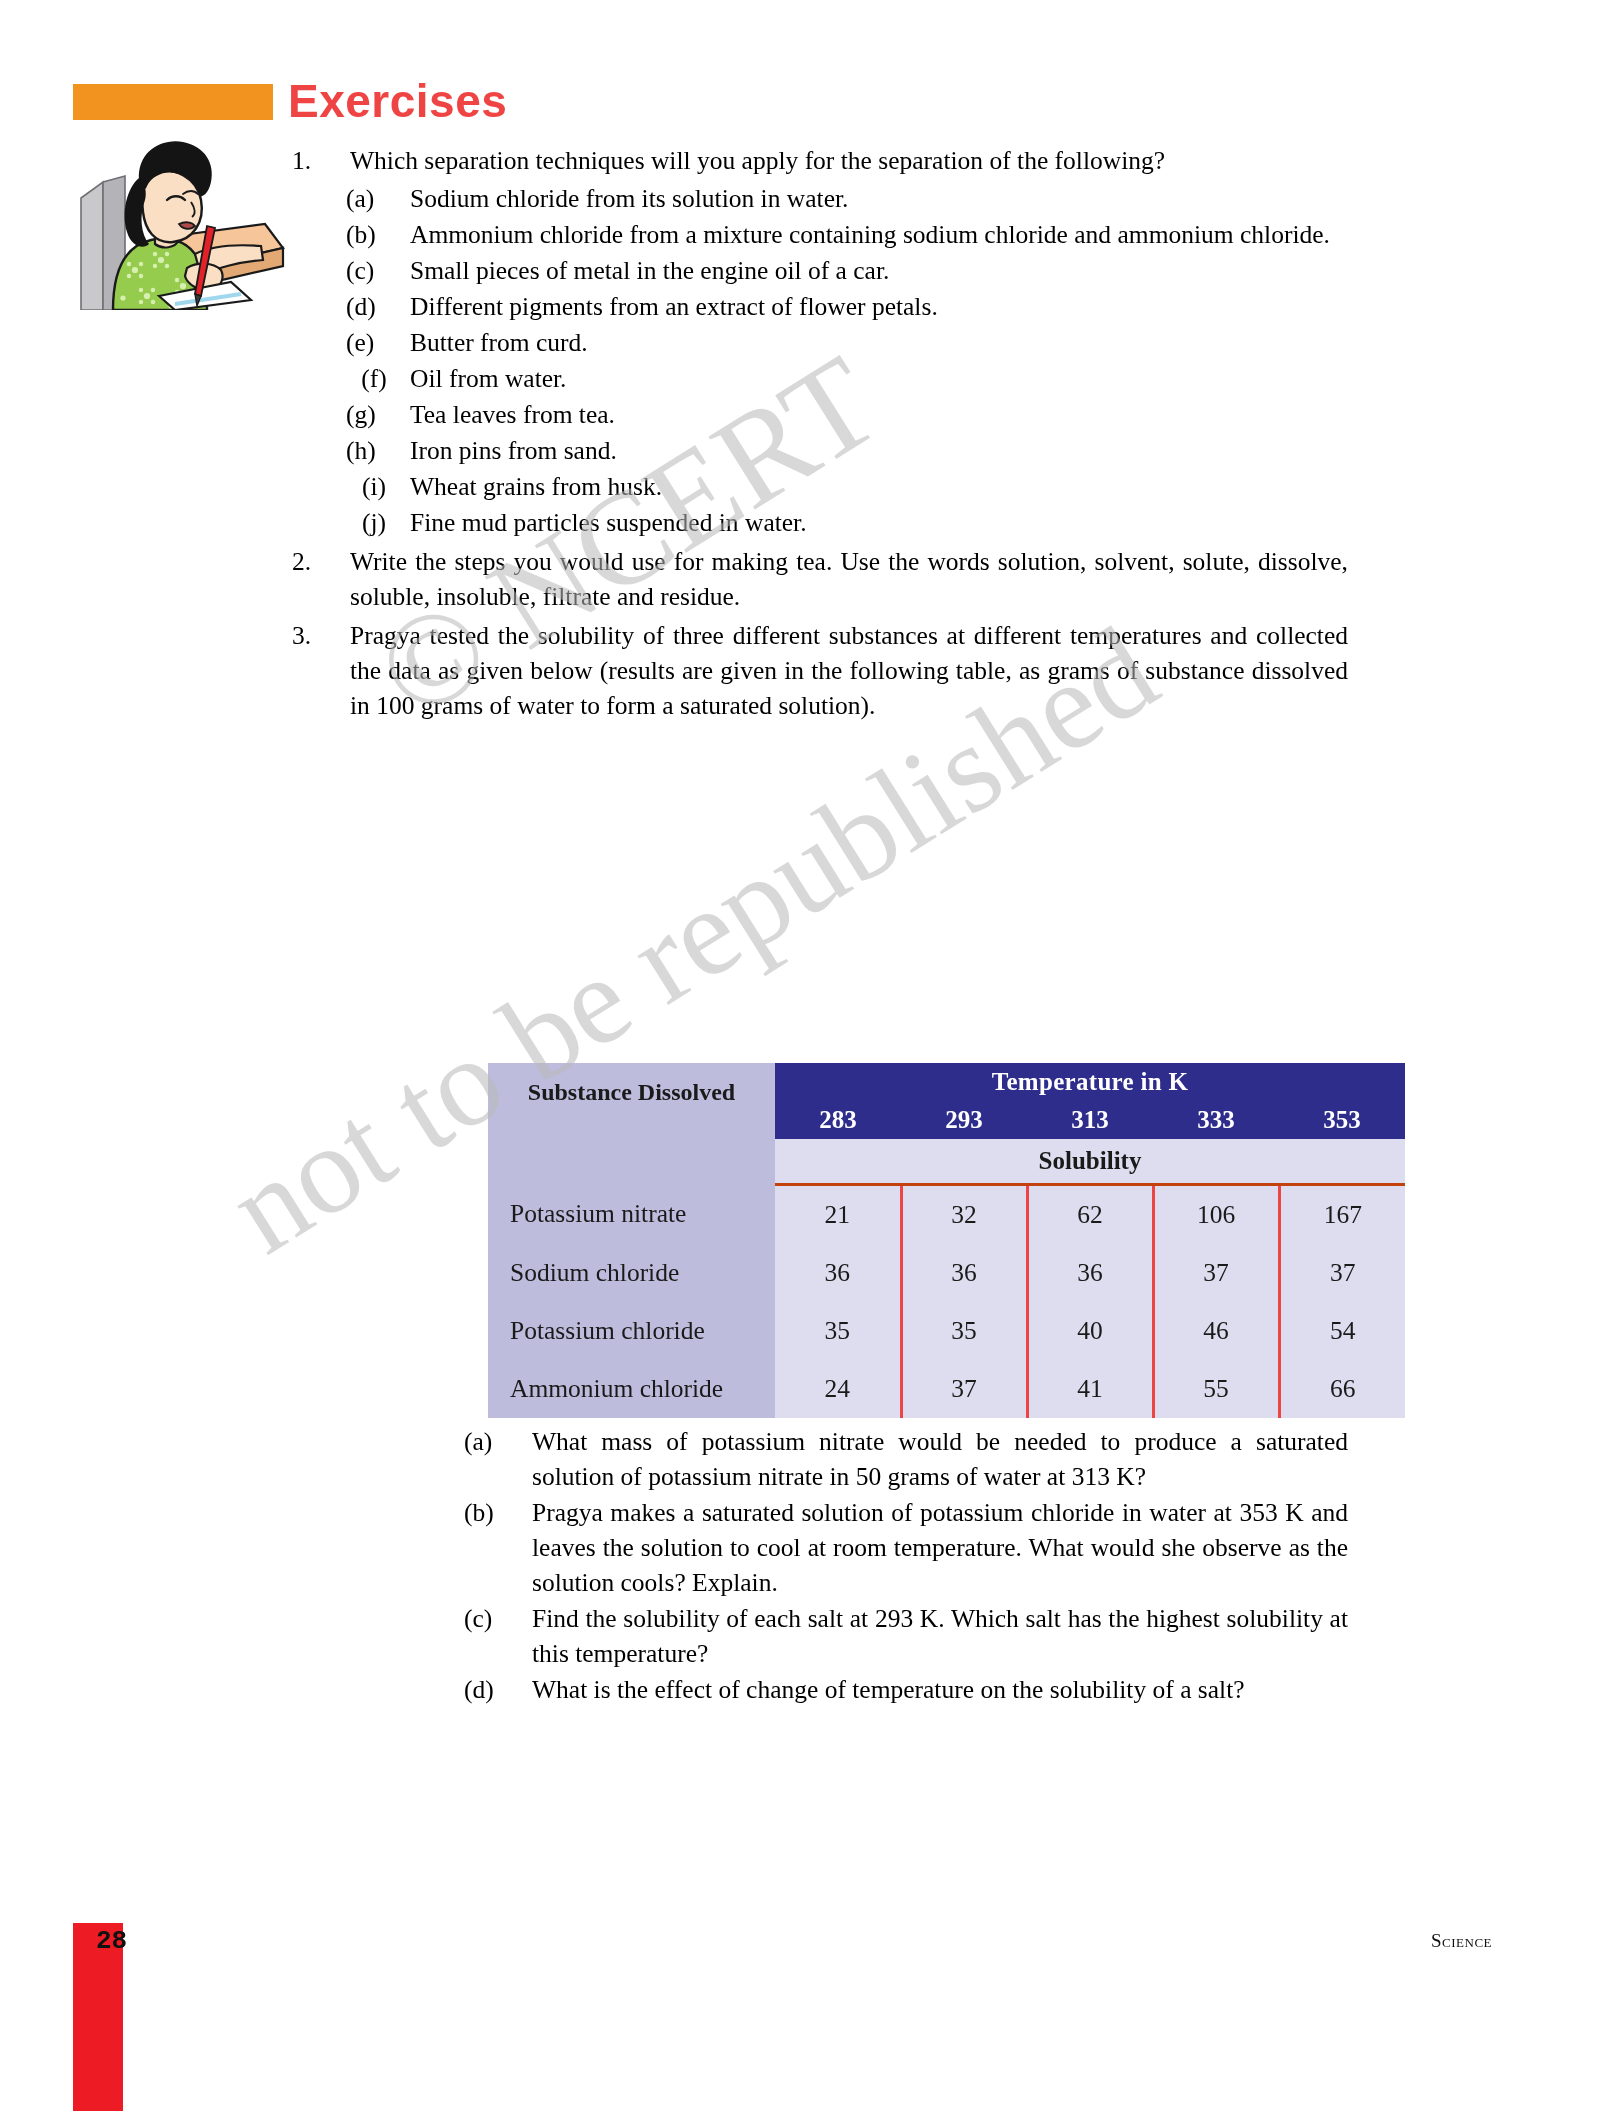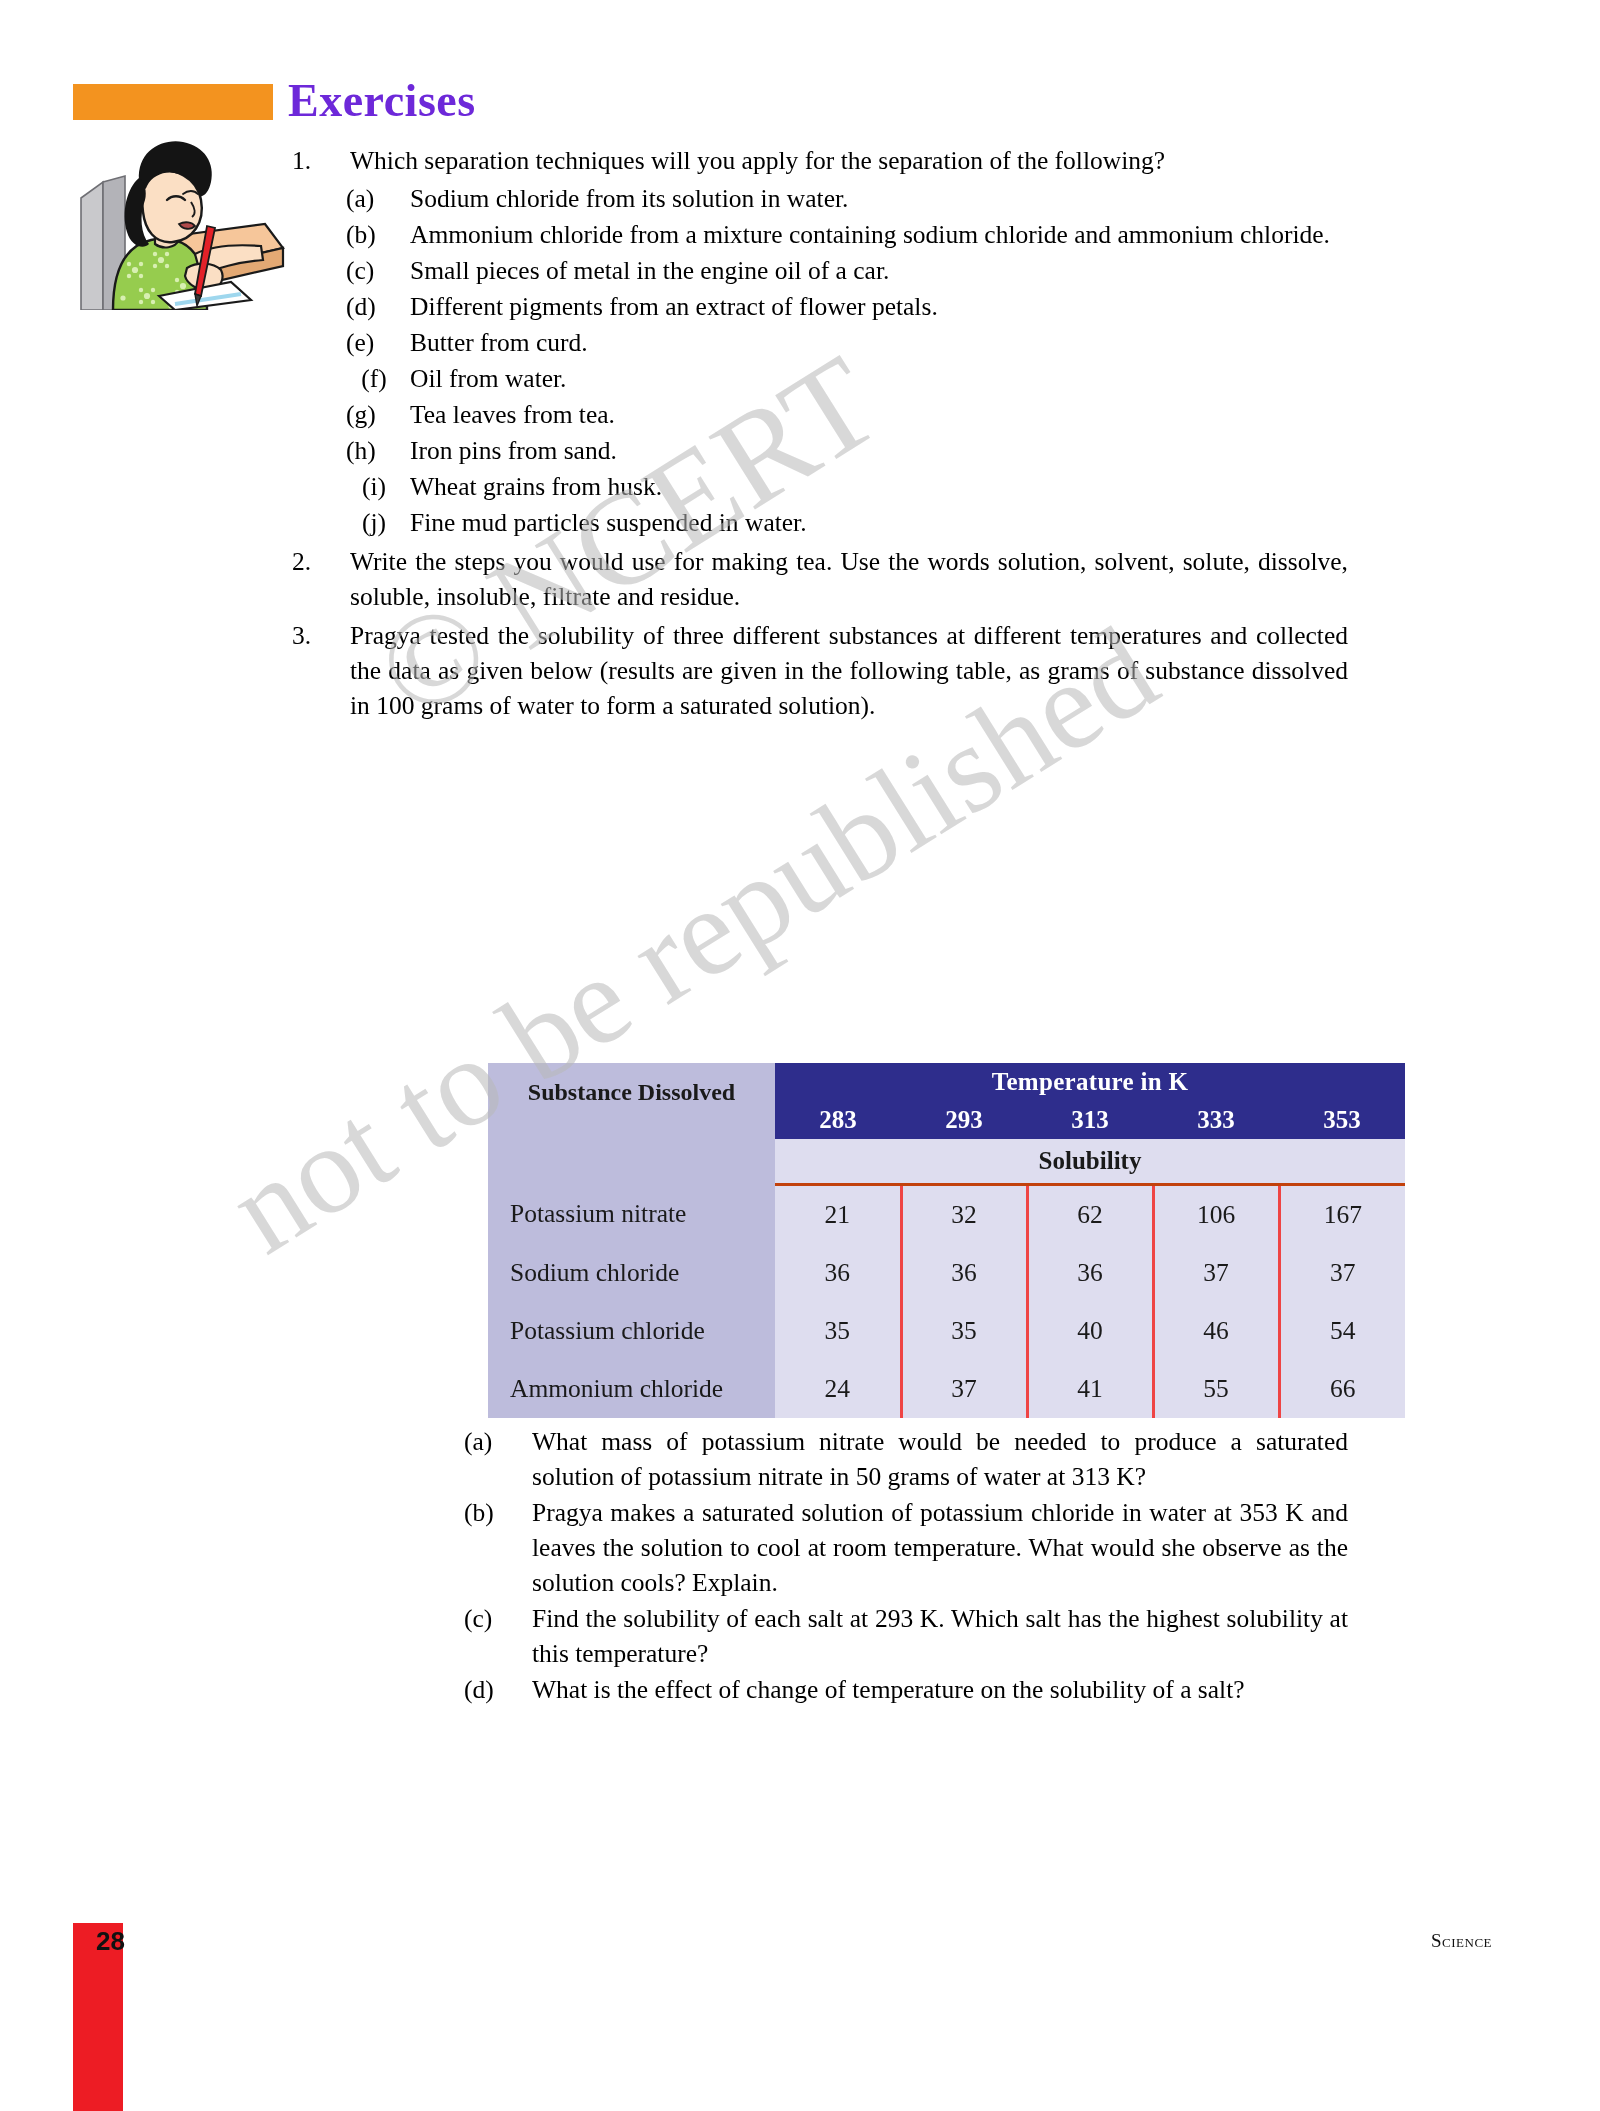--- a/index.html
+++ b/index.html
@@ -55,24 +55,24 @@
     top: 84px;
     width: 200px;
     height: 36px;
     background: #F3931F;
     z-index: 2;
   }
   .exercises-title {
     position: absolute;
     left: 288px;
     top: 74px;
-    font-family: Liberation Serif, serif;
+    font-family: Liberation Sans, sans-serif;
     font-size: 46px;
     font-weight: 700;
-    color: #6d28d9;
+    color: #ef4444;
     letter-spacing: 0.5px;
     z-index: 3;
     text-align: right;
   }
 
   
   .illustration {
     position: absolute;
     left: 55px;
     top: 120px;
@@ -221,21 +221,21 @@
     top: 1923px;
     width: 50px;
     height: 188px;
     background: #ED1C24;
     z-index: 3;
   }
   .page-num {
     position: absolute;
     left: 96px;
     top: 1926px;
-    font-family: Liberation Sans, sans-serif;
+    font-family: Liberation Mono, monospace;
     font-size: 26px;
     font-weight: 700;
     color: #111;
     z-index: 4;
   }
   .footer-right {
     position: absolute;
     right: 108px;
     top: 1930px;
     font-family: "Liberation Serif", serif;

